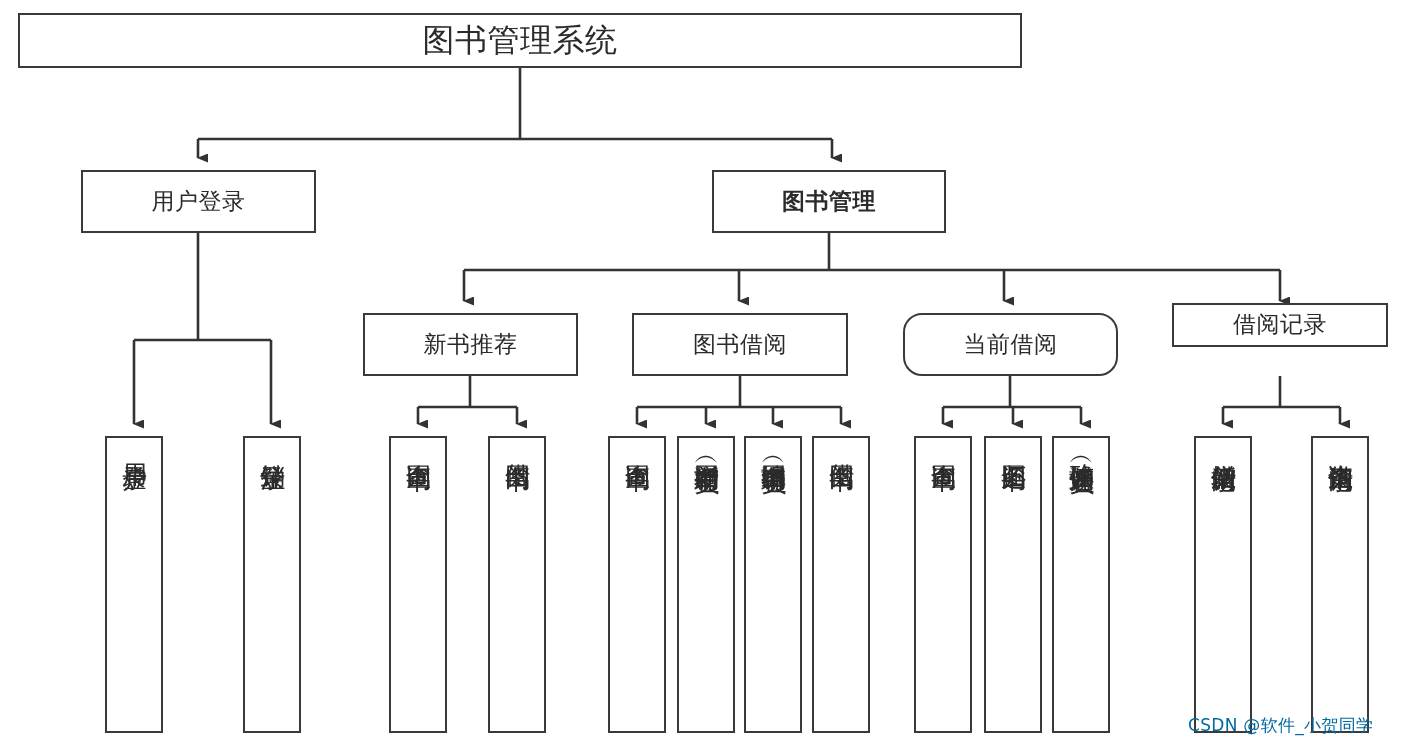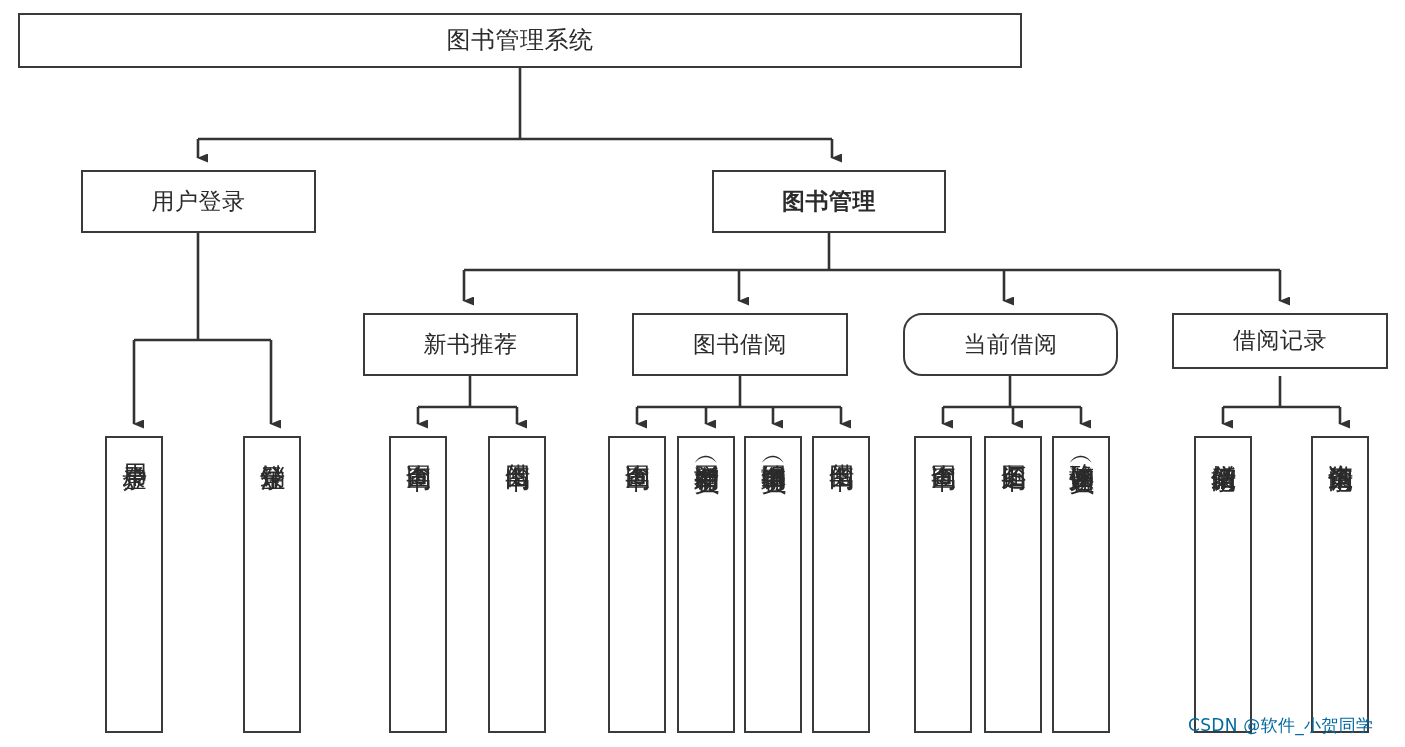--- a/index.html
+++ b/index.html
@@ -41,21 +41,21 @@
     text-align: center;
     line-height: 1.02;
     letter-spacing: 0.5px;
     white-space: nowrap;
   }
   
   .node.horiz .node-label {
     font-size: 23px;
   }
   .node.root .node-label {
-    font-size: 24px;
+    font-size: 32px;
   }
   
   .node.vert {
     align-items: flex-start;
     justify-content: center;
     padding-top: 6px;
   }
   .node.vert .node-label {
     writing-mode: vertical-rl;
     text-orientation: upright;
@@ -143,21 +143,21 @@
 
   <div class="node horiz" style="left:363px; top:313px; width:215px; height:63px;">
     <span class="node-label">新书推荐</span>
   </div>
   <div class="node horiz" style="left:632px; top:313px; width:216px; height:63px;">
     <span class="node-label">图书借阅</span>
   </div>
   <div class="node horiz" style="left:903px; top:313px; width:215px; height:63px;border-radius:19px;">
     <span class="node-label">当前借阅</span>
   </div>
-  <div class="node horiz" style="left:1172px; top:313px; width:216px; height:56px;">
+  <div class="node horiz" style="left:1172px; top:303px; width:216px; height:44px;">
     <span class="node-label">借阅记录</span>
   </div>
 
   <div class="node vert" style="left:105px; top:436px; width:58px; height:297px;">
     <span class="node-label">用户登录</span>
   </div>
   <div class="node vert" style="left:243px; top:436px; width:58px; height:297px;">
     <span class="node-label">注销登录</span>
   </div>
 

